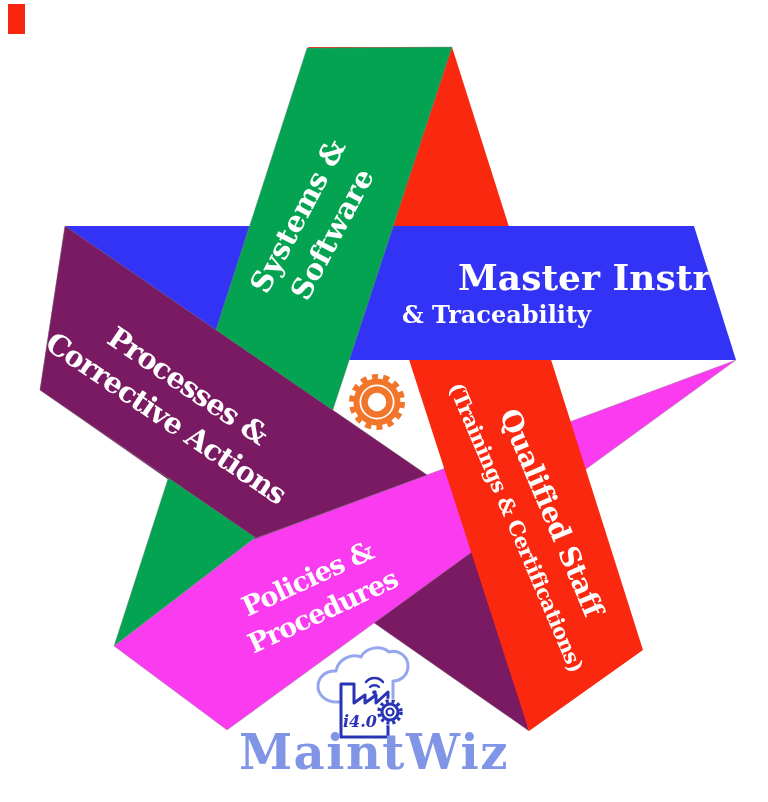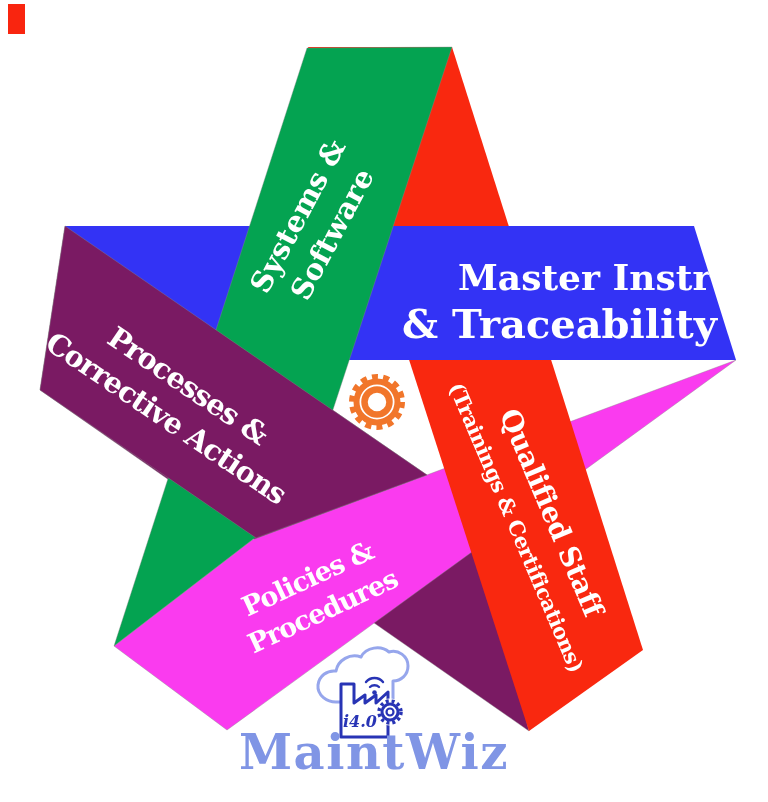--- a/index.html
+++ b/index.html
@@ -10,21 +10,21 @@
        transform-origin:center center;line-height:1.4;}
   .lbl .l2{margin-top:-2px;}
   #green-label{left:315px;top:225px;font-size:29px;transform:translate(-50%,-50%) rotate(-62deg);}
   #purple-label{left:177px;top:402px;font-size:29px;letter-spacing:-1px;transform:translate(-50%,-50%) rotate(34deg);}
   #magenta-label{left:315px;top:595px;font-size:27px;letter-spacing:-1px;transform:translate(-50%,-50%) rotate(-25deg);}
   #red-label{left:536px;top:519px;font-size:28px;letter-spacing:-0.5px;transform:translate(-50%,-50%) rotate(67deg);}
   #red-label .l2{font-size:21px;margin-top:4px;}
   #blue-clip{position:absolute;left:0;top:0;width:768px;height:802px;
              clip-path:polygon(65px 226px,694px 226px,736px 360px,107px 360px);}
   #blue-clip .bl1{position:absolute;left:458px;top:256px;font-size:36px;color:#fff;font-weight:bold;white-space:nowrap;}
-  #blue-clip .bl2{position:absolute;left:402px;top:300px;font-size:40px;color:#fff;font-weight:bold;white-space:nowrap;}
+  #blue-clip .bl2{position:absolute;left:402px;top:300px;font-size:24px;color:#fff;font-weight:bold;white-space:nowrap;}
   #brand-text{position:absolute;left:374px;top:728px;transform:translateX(-50%);
               font-size:48px;font-weight:bold;letter-spacing:1.5px;line-height:1;}
 </style>
 </head>
 <body>
 
 <div id="stage">
 
   <svg id="star-svg" width="768" height="802" viewBox="0 0 768 802">
 

